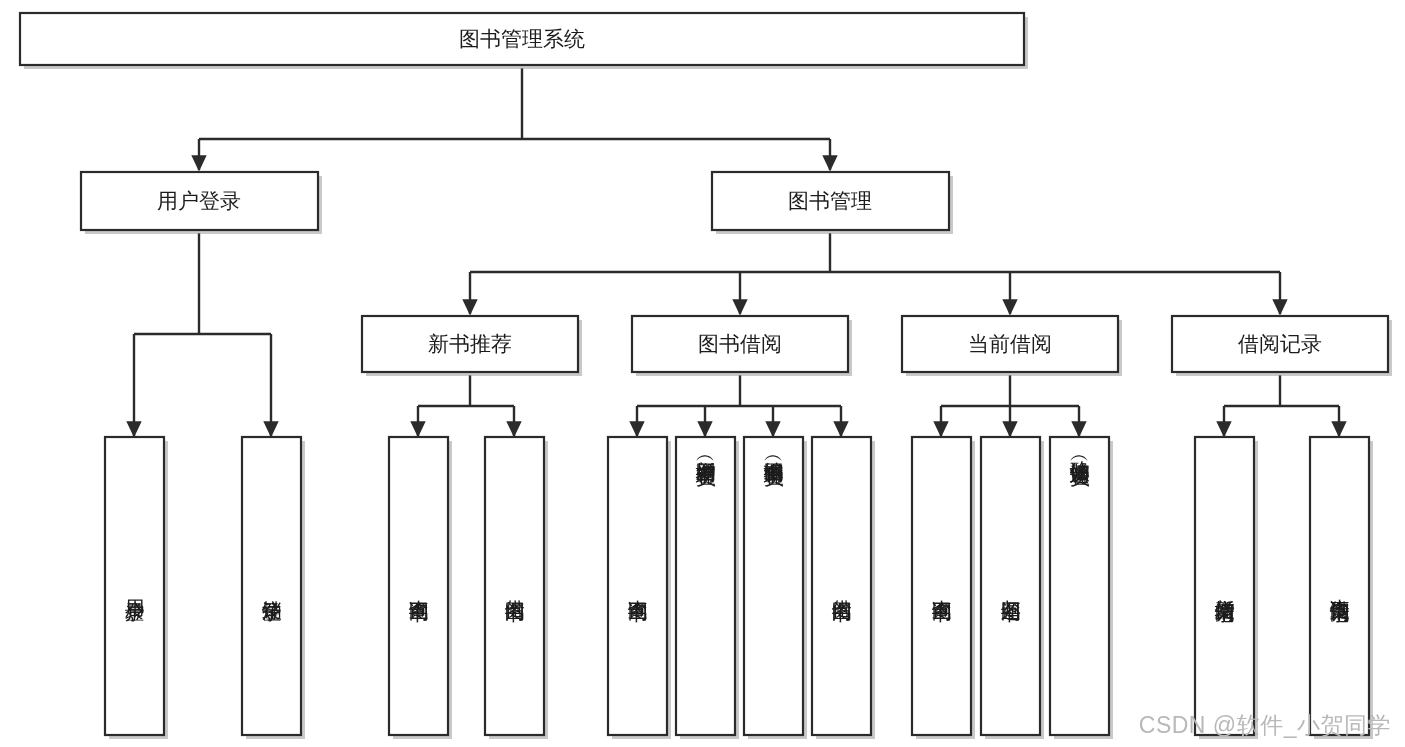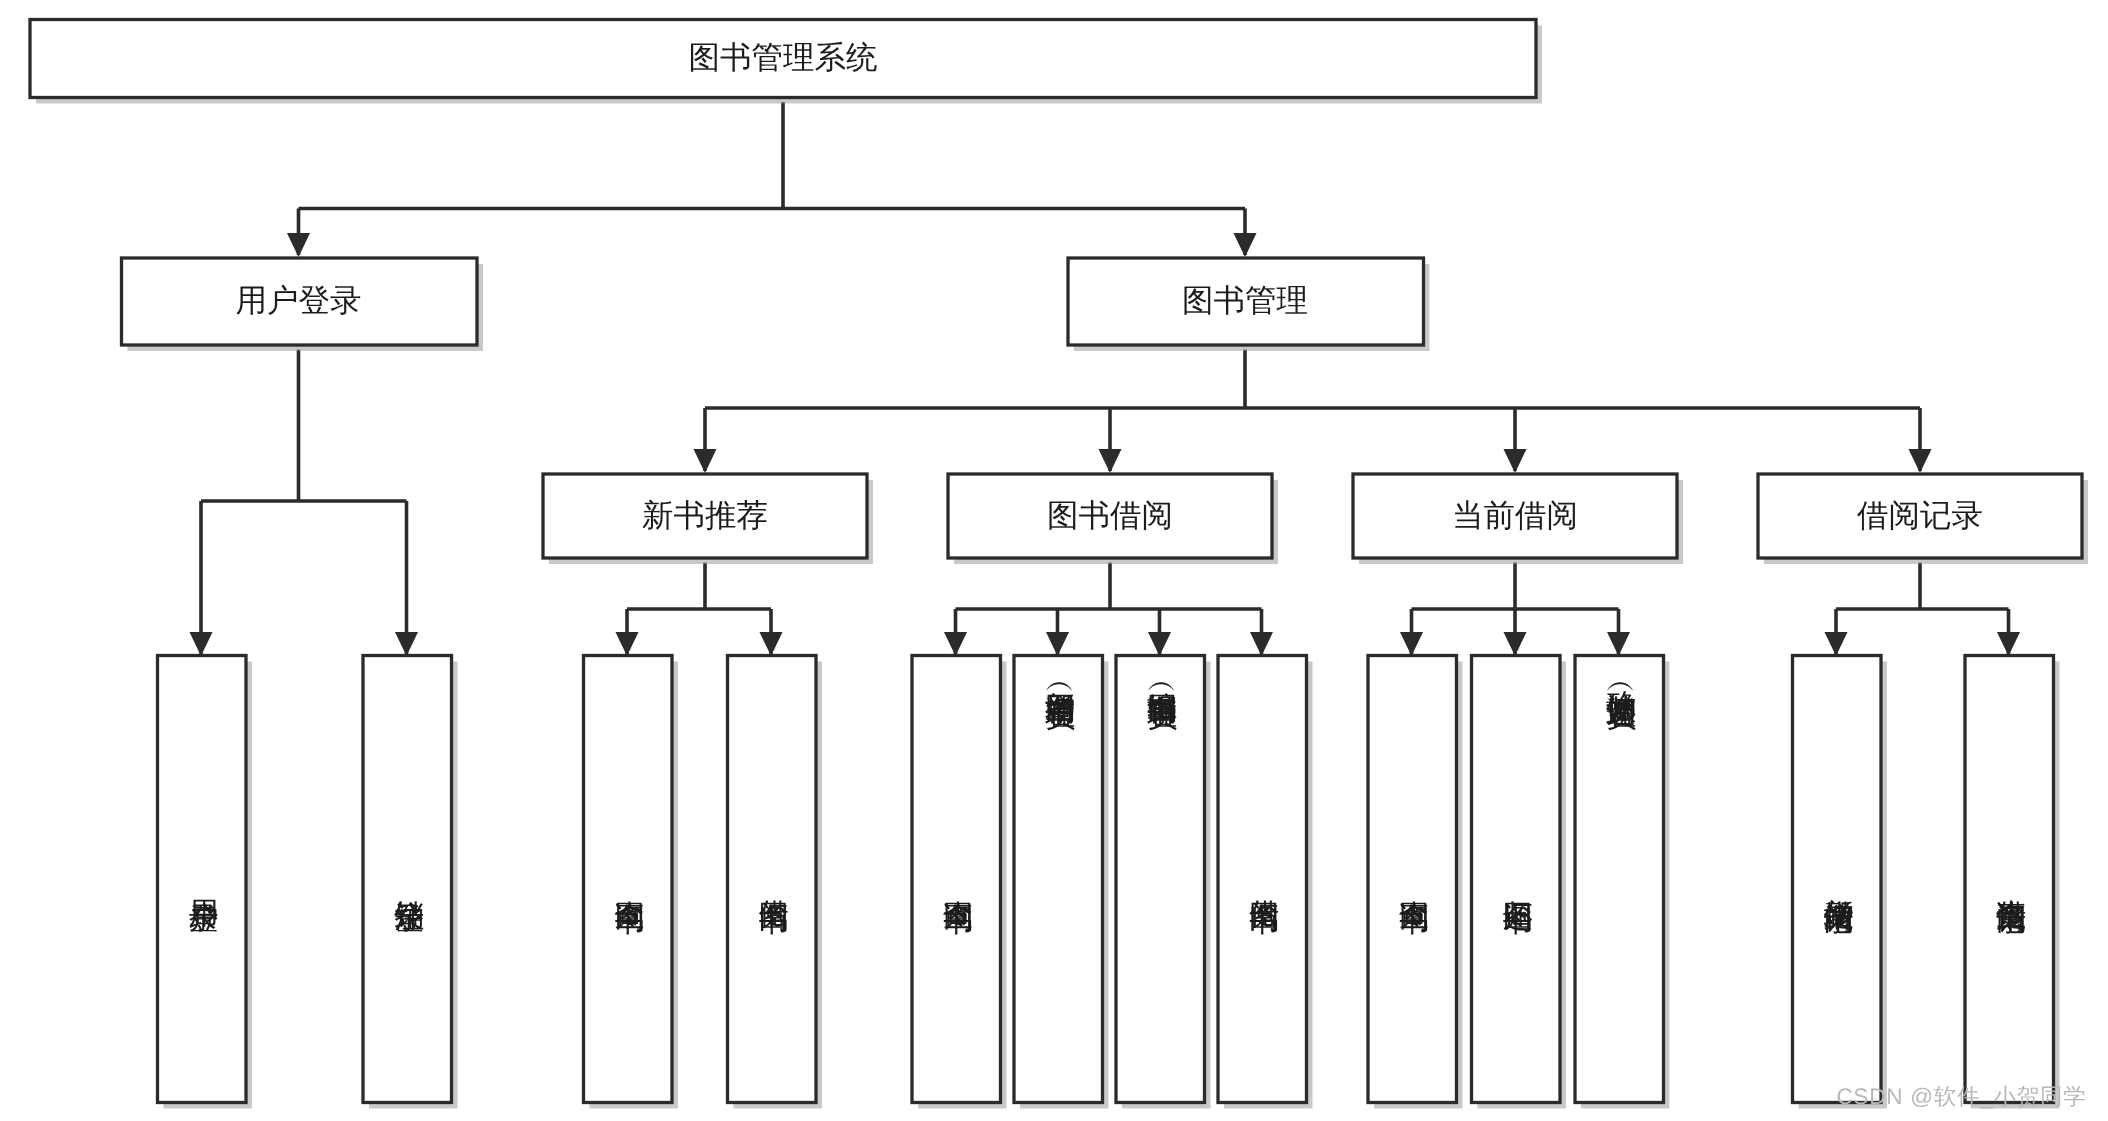--- a/index.html
+++ b/index.html
@@ -66,21 +66,21 @@
     line-height: 1.18;
     letter-spacing: 1px;
     color: #1c1c1c;
     white-space: nowrap;
   }
   #watermark {
     position: absolute;
     right: 14px;
     bottom: 6px;
     font-family: "Liberation Sans", "DejaVu Sans", sans-serif;
-    font-size: 15px;
+    font-size: 23px;
     color: #b8b8b8;
     letter-spacing: 0.5px;
     user-select: none;
   }
 </style>
 </head>
 <body>
 
 <div id="diagram-root">
 

